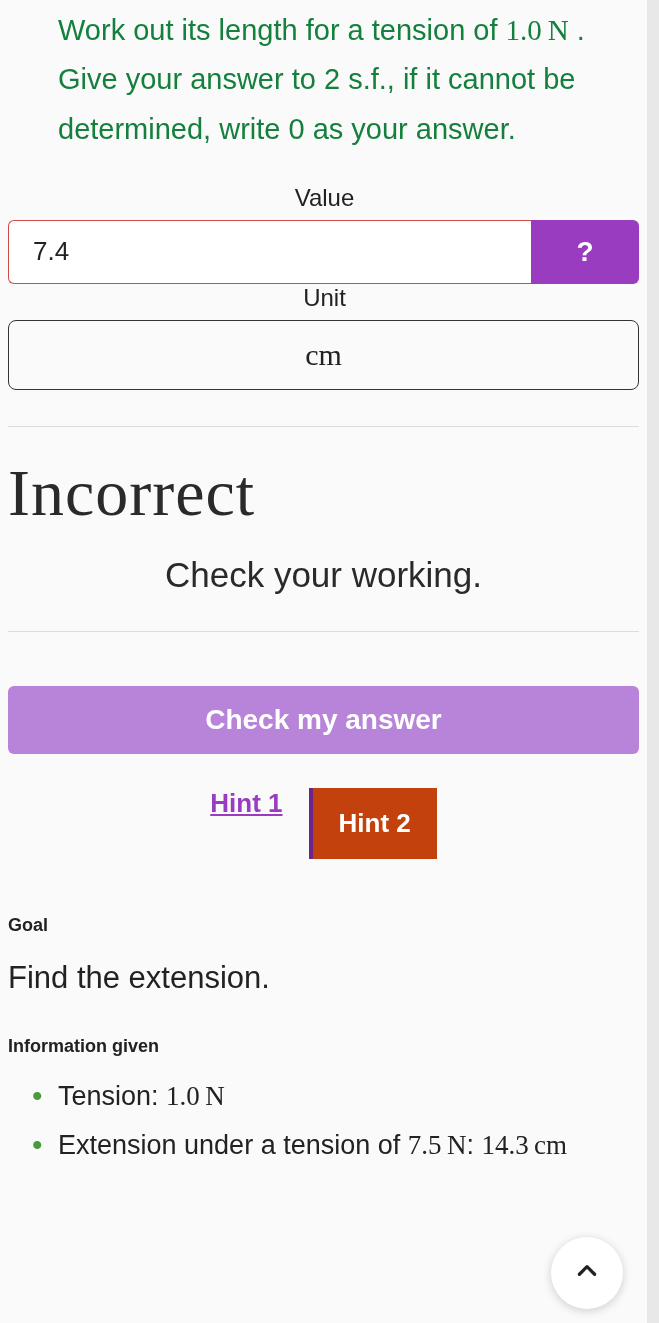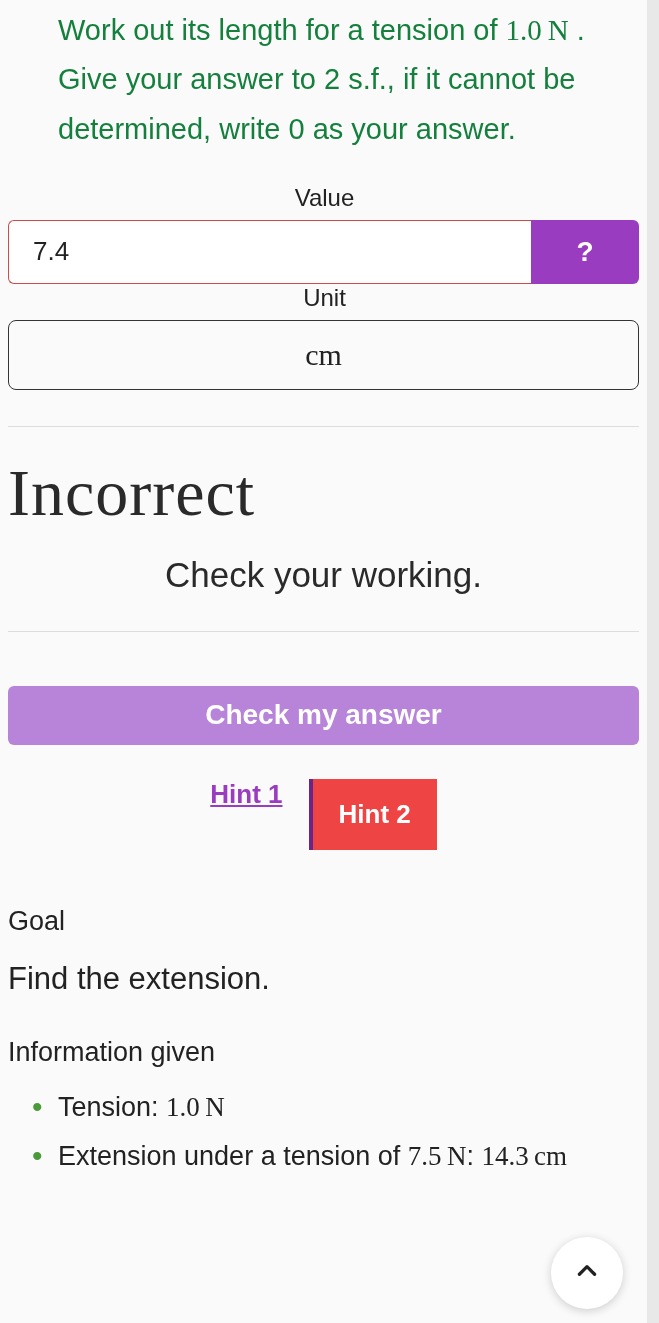--- a/index.html
+++ b/index.html
@@ -80,21 +80,21 @@
     margin-bottom: 24px;
   }
   .feedback-sub {
     text-align: center;
     font-size: 35px;
     color: #2a2a2a;
     margin-bottom: 10px;
   }
   .check-btn {
     width: 100%;
-    height: 59px;
+    height: 68px;
     background: #b784d9;
     color: #fff;
     border: none;
     border-radius: 6px;
     font-size: 28px;
     font-weight: bold;
     cursor: pointer;
     margin-top: 26px;
   }
   .hints-row {
@@ -105,31 +105,31 @@
     margin-top: 34px;
   }
   .hint-link {
     color: #9a3cc0;
     font-size: 26px;
     font-weight: bold;
     text-decoration: underline;
     cursor: pointer;
   }
   .hint-active {
-    background: #ef4444;
+    background: #c2410c;
     border-left: 4px solid #6b2489;
     color: #fff;
     font-size: 26px;
     font-weight: bold;
     padding: 20px 26px;
     cursor: pointer;
   }
   .section-h {
-    font-size: 27px;
-    font-weight: normal;
+    font-size: 18px;
+    font-weight: bold;
     margin-top: 56px;
     margin-bottom: 24px;
   }
   .section-p {
     font-size: 31px;
     margin-bottom: 8px;
   }
   ul.info {
     list-style: none;
     padding-left: 24px;

